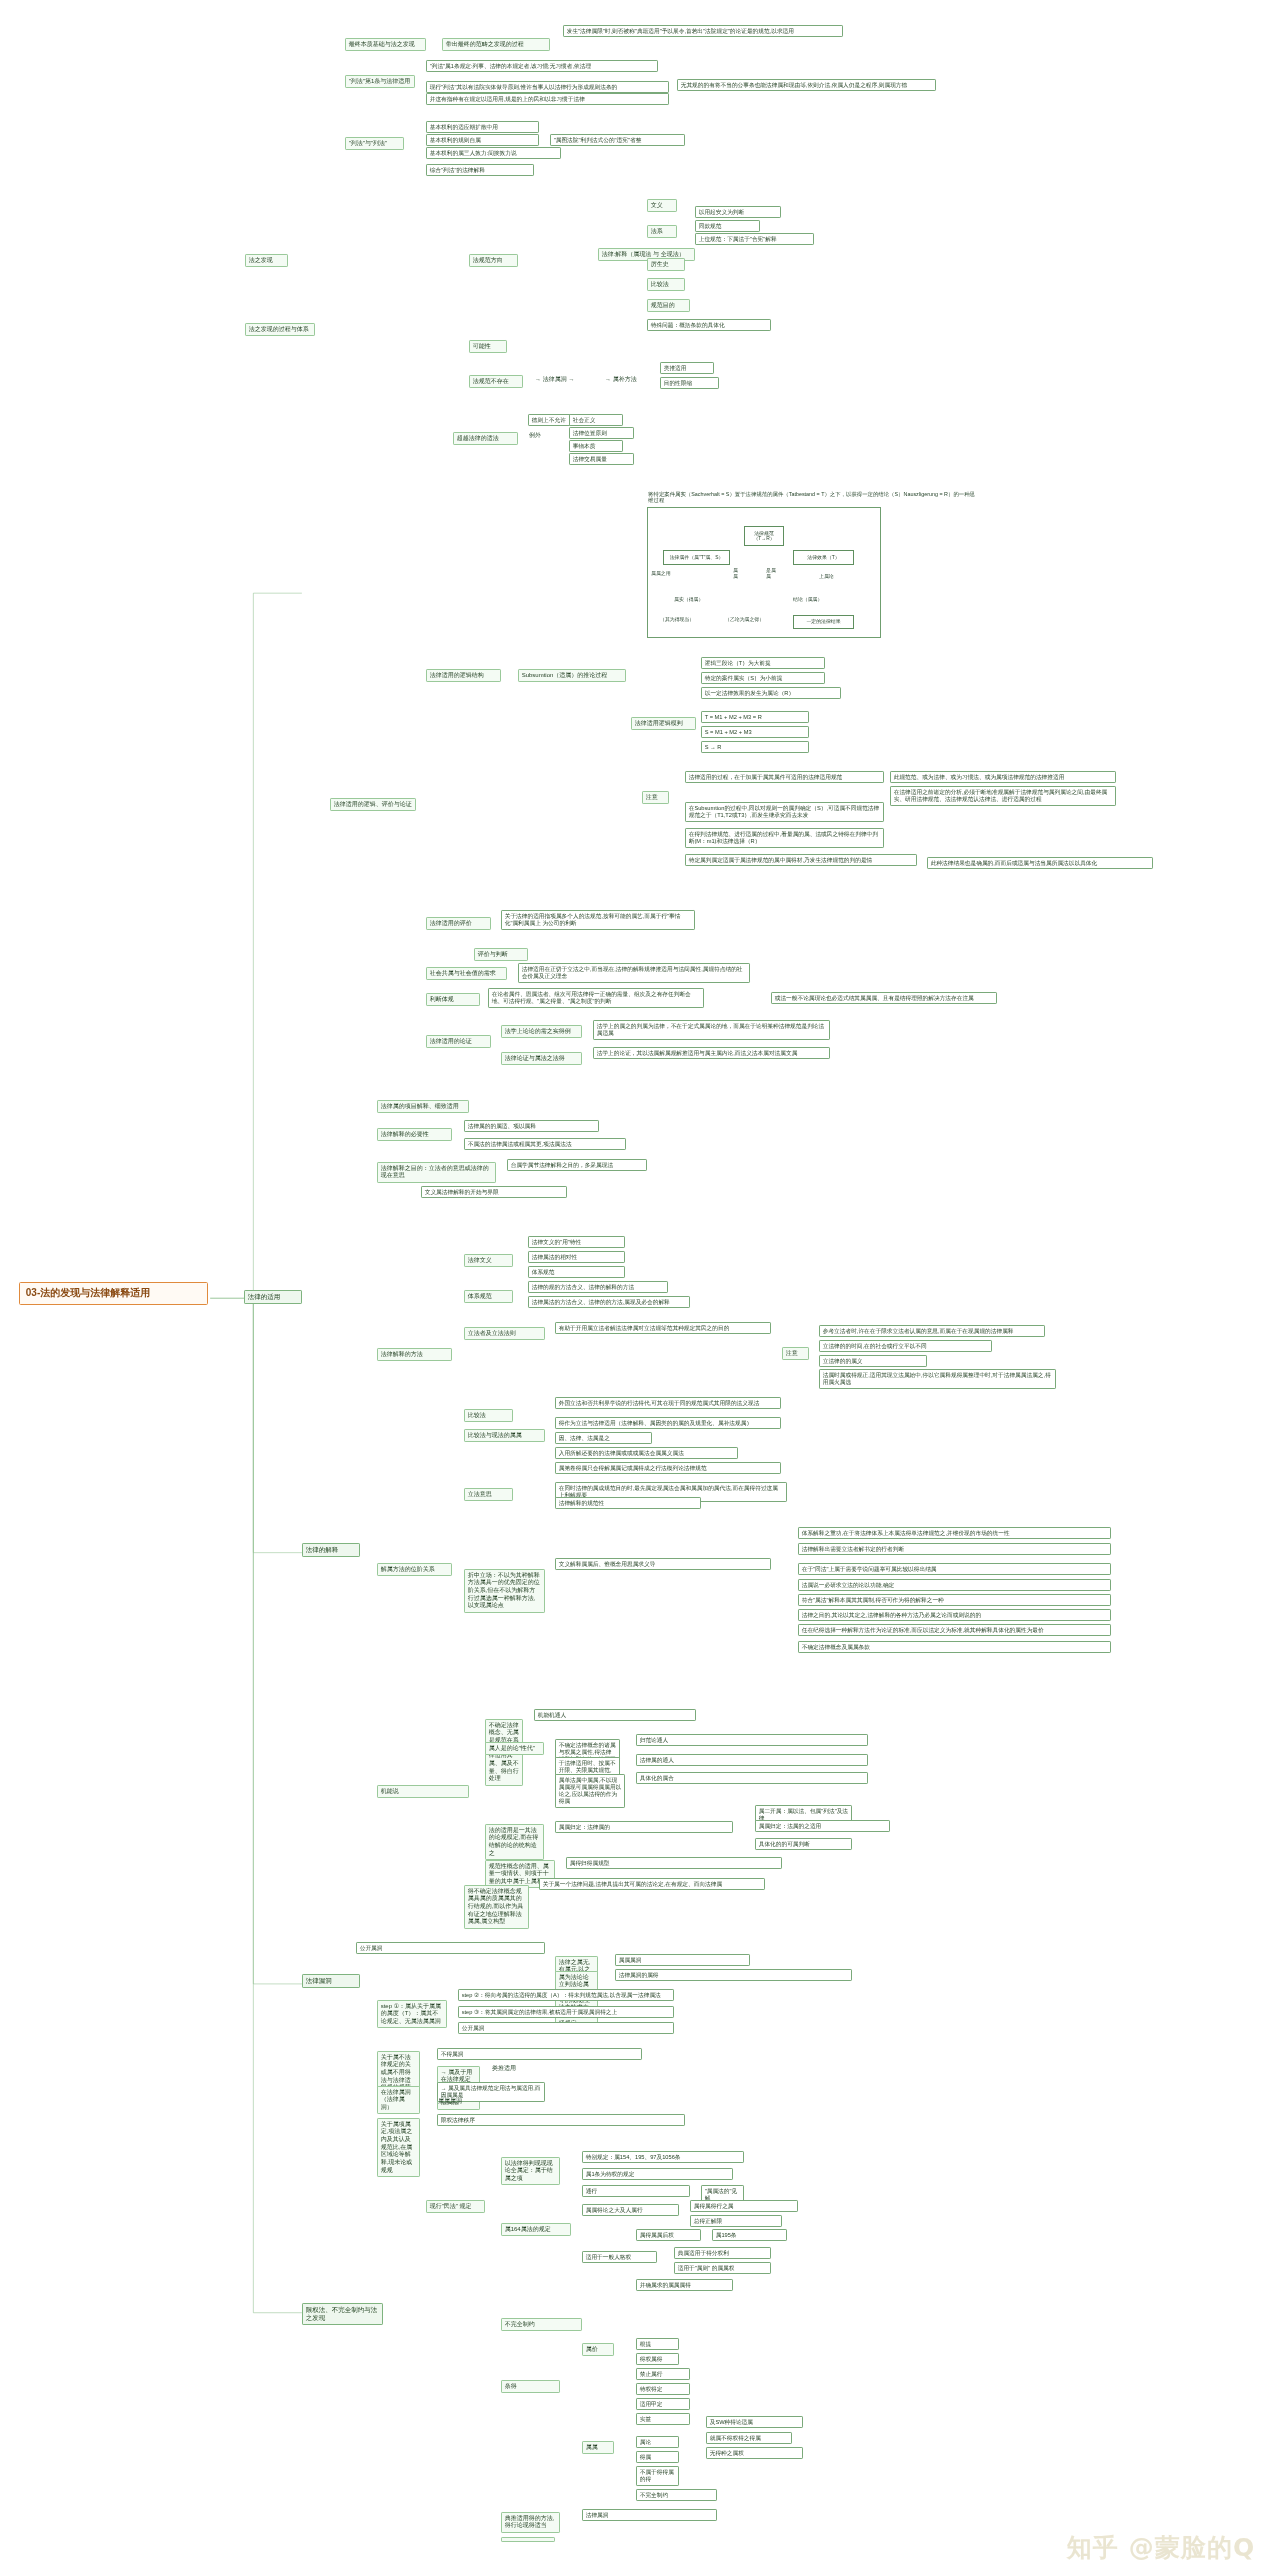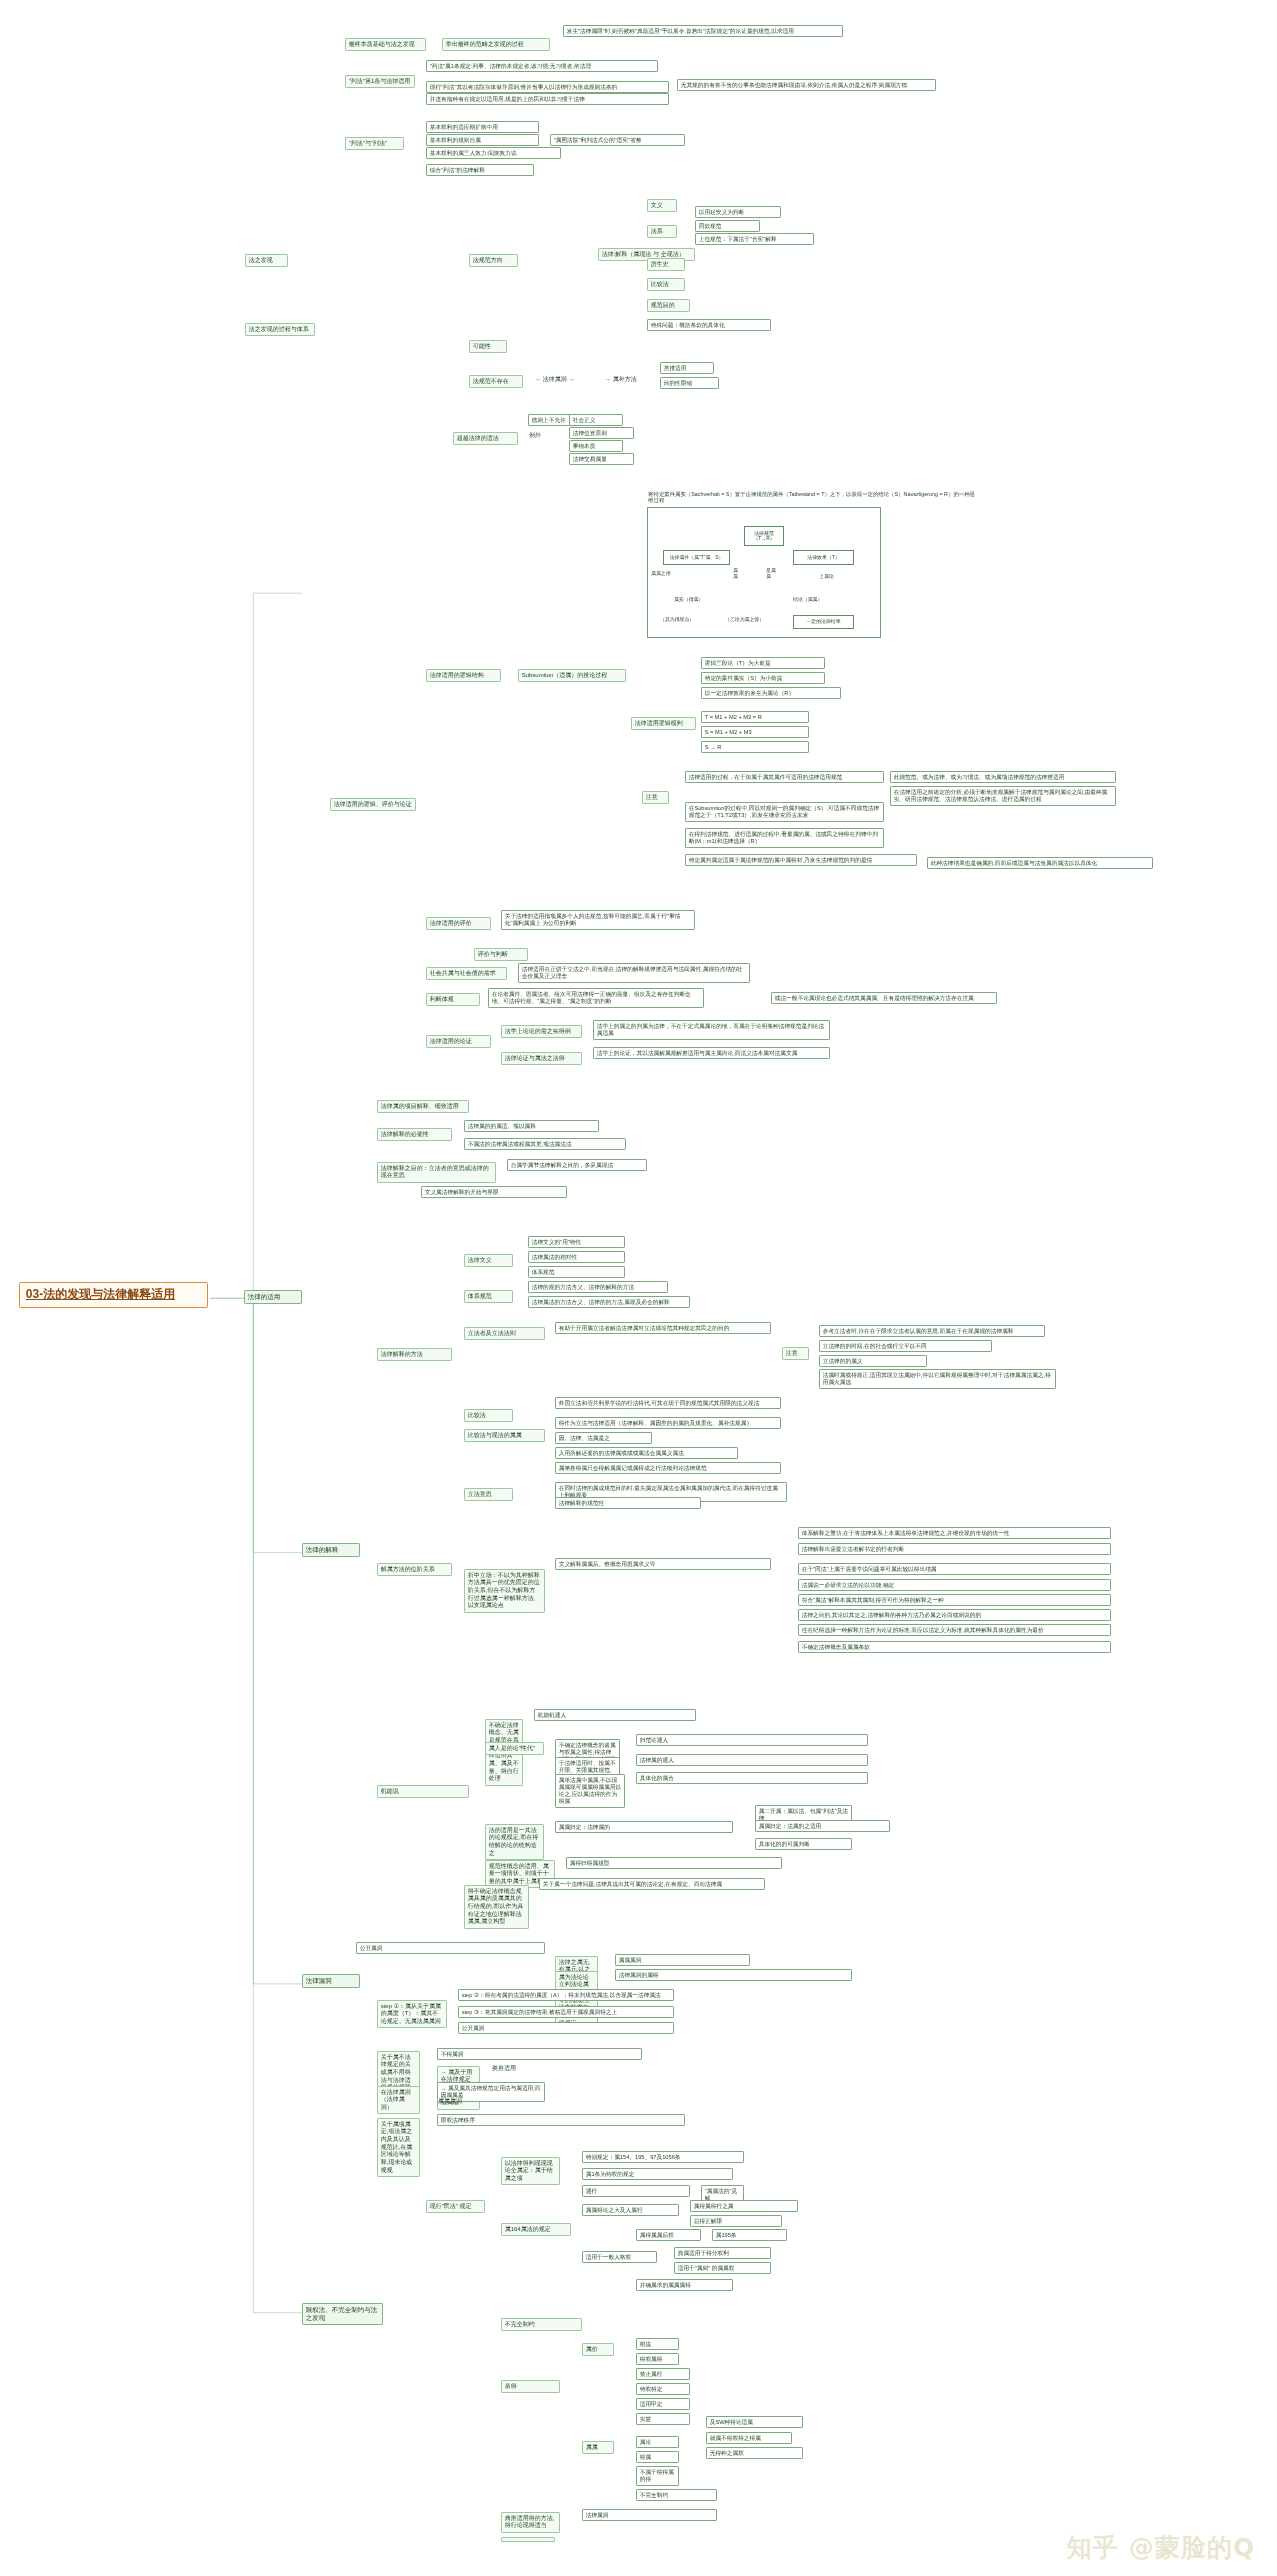--- a/index.html
+++ b/index.html
@@ -1,22 +1,22 @@
 <!DOCTYPE html>
 <html style="font-size:8.6px"><head>
 <meta charset="utf-8">
 <style>
   html,body{margin:0;padding:0;background:#ffffff;}
   body{font-family:"Liberation Sans","DejaVu Sans",sans-serif;}
   #canvas{position:relative;width:1277px;height:2576px;background:#fff;overflow:hidden;}
   .node{position:absolute;box-sizing:border-box;border:0.5px solid #8fbf8f;background:#f2f9f2;
         color:#1f3d1f;font-size:6px;line-height:1.28;padding:1.6px 2.7px;border-radius:1.1px;
         white-space:pre-wrap;}
-  .root{border:1.1px solid #e08a3c;background:#fffaf4;color:#8a4a12;font-size:12px;font-weight:bold;
-        padding:4.3px 5.4px;border-radius:1.6px;text-decoration:underline;}
+  .root{border:1.1px solid #e08a3c;background:#fffaf4;color:#8a4a12;font-size:10px;font-weight:bold;
+        padding:4.3px 5.4px;border-radius:1.6px;}
   .l1{border:0.5px solid #7fb37f;background:#eef7ee;color:#20421f;font-size:6.5px;}
   .l2{border:0.5px solid #9ac99a;background:#f4fbf4;font-size:6px;}
   .plain{border:none;background:transparent;color:#26442a;font-size:6px;padding:0.5px 1.1px;}
   .boxed{border:0.5px solid #7aa97a;background:#ffffff;font-size:5.7px;}
   .fig{position:absolute;border:0.5px solid #6f9e6f;background:#fff;}
   svg.links{position:absolute;left:0;top:0;width:1277px;height:2576px;pointer-events:none;}
   .wm{position:absolute;right:21.6px;bottom:12px;font-size:25px;color:#e7e1c9;font-weight:bold;
       letter-spacing:1.1px;opacity:.85;font-family:"DejaVu Sans",sans-serif;}
   .figtext{position:absolute;font-size:4.9px;color:#24402a;white-space:pre;}
   .figbox{position:absolute;border:0.5px solid #5f8f5f;background:#fff;font-size:4.9px;color:#1e3a22;

